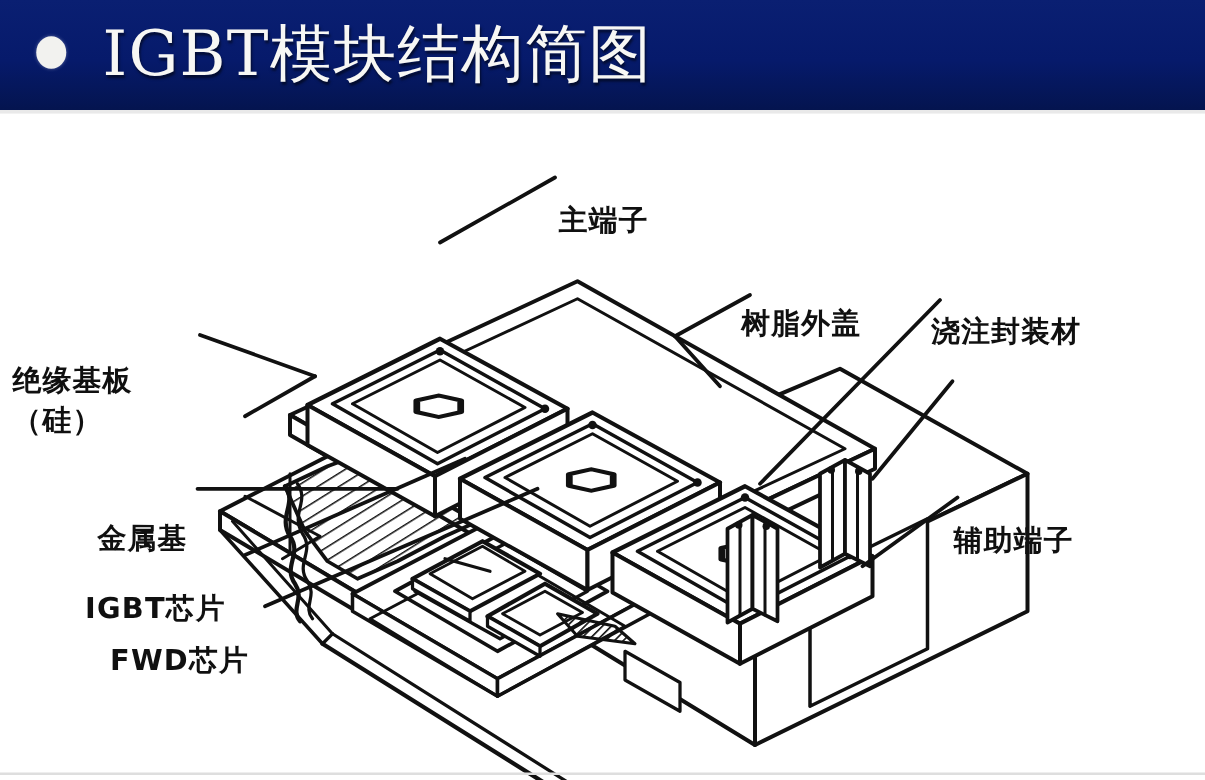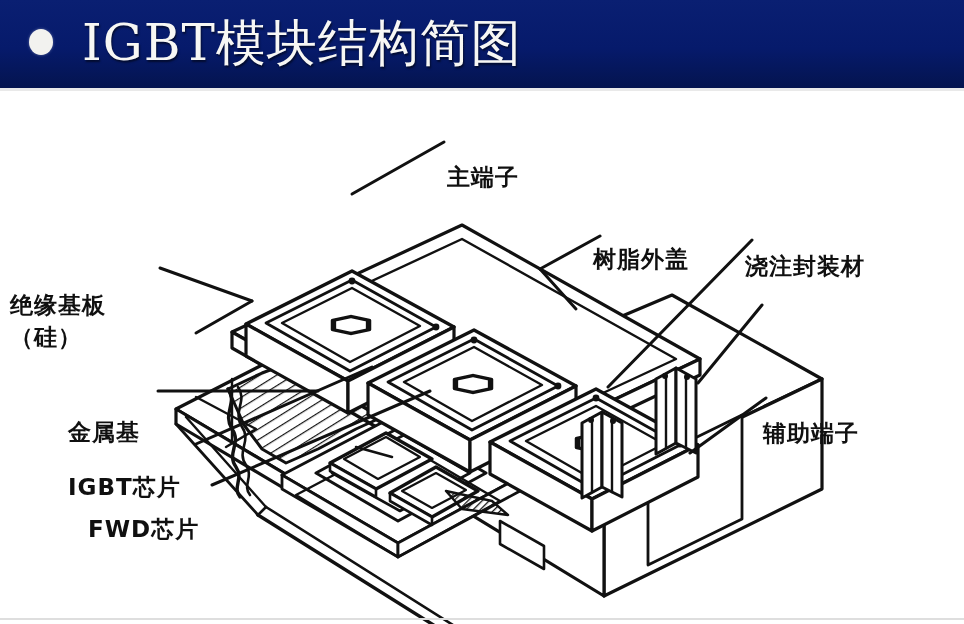--- a/index.html
+++ b/index.html
@@ -77,21 +77,21 @@
     font-weight: 700;
     color: #101010;
     white-space: nowrap;
     line-height: 30px;
     letter-spacing: 1px;
     margin-top: 36px;
   }
   .label.two-line { line-height: 32px; }
   #lbl-main-terminal   { left: 447px; top: 126px; }
   #lbl-encapsulant     { left: 10px;  top: 253px; }
-  #lbl-metal-base      { left: 68px;  top: 381px; }
+  #lbl-metal-base      { left: 78px;  top: 381px; font-family: Liberation Mono, monospace; }
   #lbl-igbt-chip       { left: 68px;  top: 436px; }
   #lbl-fwd-chip        { left: 88px;  top: 478px; }
   #lbl-insulating-sub  { left: 593px; top: 208px; }
   #lbl-resin-cover     { left: 745px; top: 215px; }
   #lbl-aux-terminal    { left: 757px; top: 280px; }
   #lbl-resin-case      { left: 763px; top: 382px; }
   #bottom-rule {
     position: absolute;
     left: 0;
     top: 618px;

